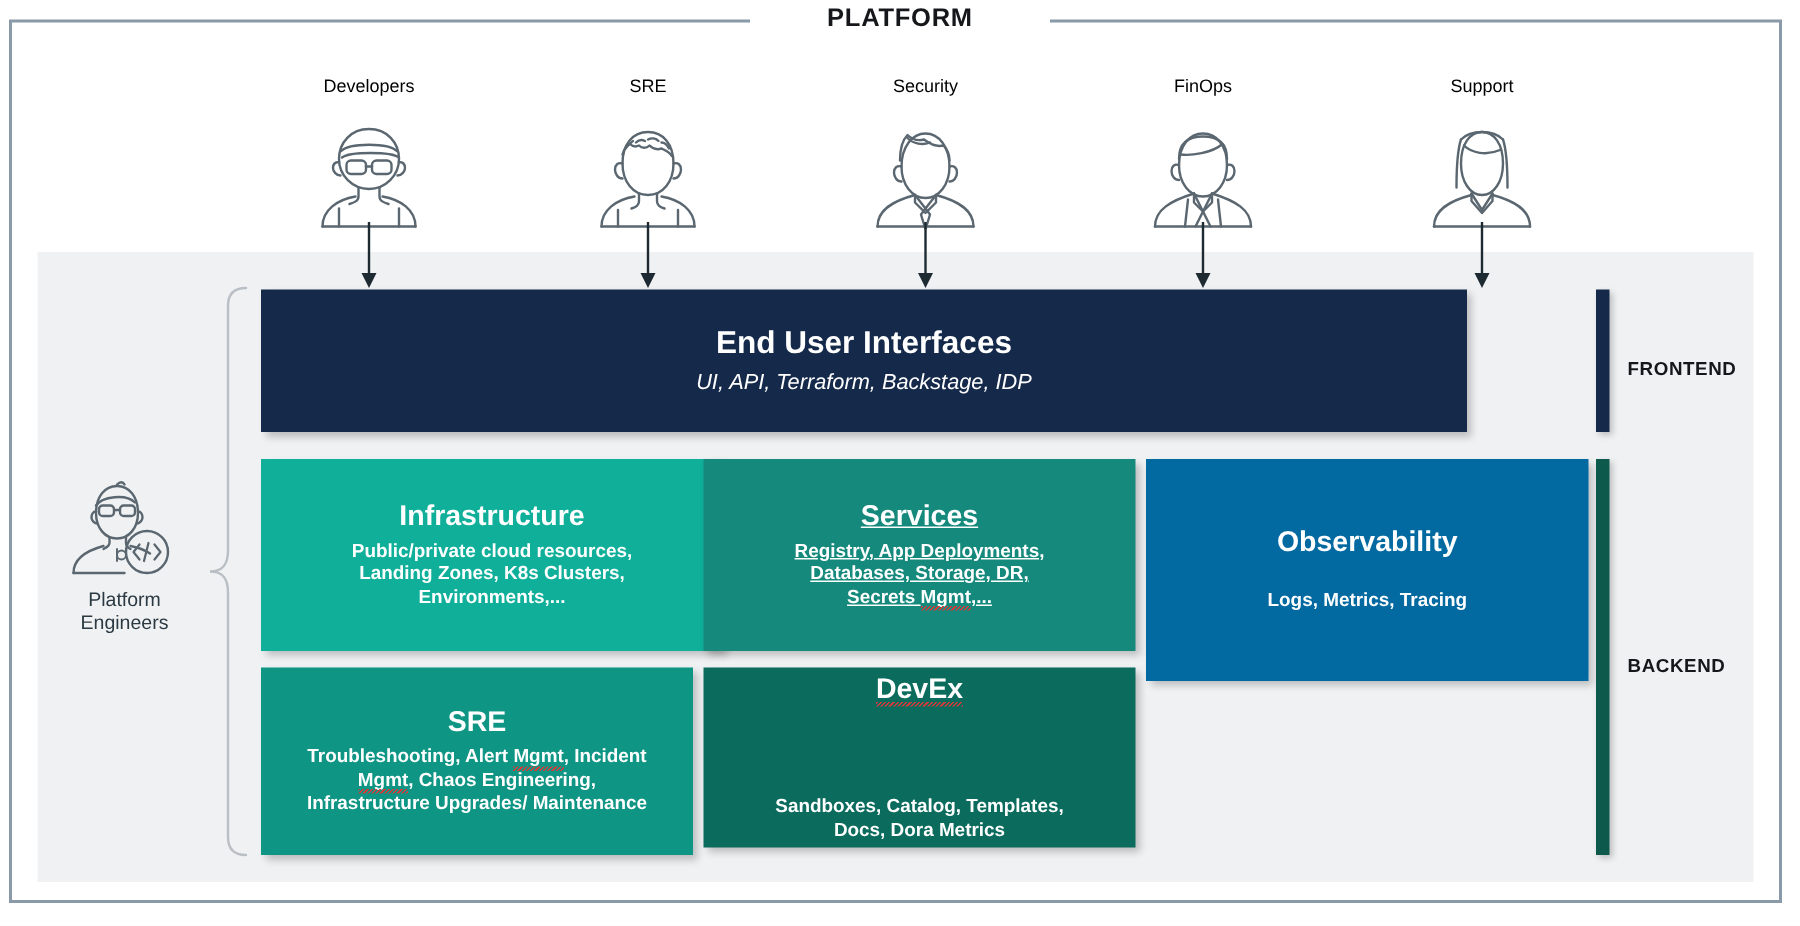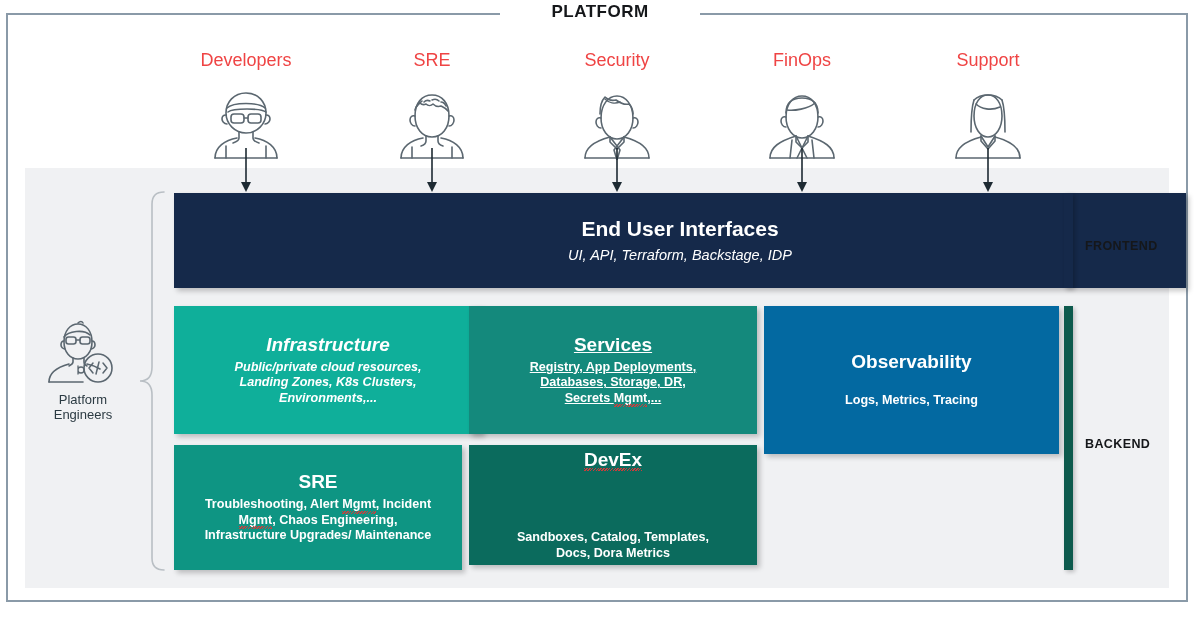--- a/index.html
+++ b/index.html
@@ -62,22 +62,22 @@
     background: #f0f1f3;
   }
 
   
   .persona {
     position: absolute;
     width: 120px;
     text-align: center;
   }
   .persona-label {
-    font-size: 18px;
-    color: #ef4444;
+    font-size: 12px;
+    color: #000000;
     margin-bottom: 15px;
     white-space: nowrap;
   }
   .persona-icon {
     width: 120px;
     height: 78px;
   }
   .persona-icon svg { display: block; margin: 0 auto; }
 
   
@@ -334,26 +334,26 @@
       <div>Engineers</div>
     </div>
   </div>
 
   <div class="brace">
     <svg width="28" height="382" viewBox="0 0 28 382" fill="none" stroke="#b9bfc4" stroke-width="1.6" stroke-linecap="round">
       <path d="M26 2c-8 0-12 4-12 12v163c0 10-4 14-12 14 8 0 12 4 12 14v163c0 8 4 12 12 12"></path>
     </svg>
   </div>
 
-  <div class="box frontend-box" style="left:174px; top:193px; width:1012px; height:95px; background:#15294a;">
+  <div class="box frontend-box" style="left:174px; top:193px; width:804px; height:95px; background:#15294a;">
     <div class="box-title">End User Interfaces</div>
     <div class="box-sub">UI, API, Terraform, Backstage, IDP</div>
   </div>
 
-  <div class="box tier-box" style="left:174px; top:306px; width:308px; height:128px; background:#0faf9a;font-style:italic;">
+  <div class="box tier-box" style="left:174px; top:306px; width:308px; height:128px; background:#0faf9a;">
     <div class="box-title">Infrastructure</div>
     <div class="box-sub">
       <div>Public/private cloud resources,</div>
       <div>Landing Zones, K8s Clusters,</div>
       <div>Environments,...</div>
     </div>
   </div>
 
   <div class="box tier-box" style="left:469px; top:306px; width:288px; height:128px; background:#14897c;text-decoration:underline;">
     <div class="box-title">Services</div>

